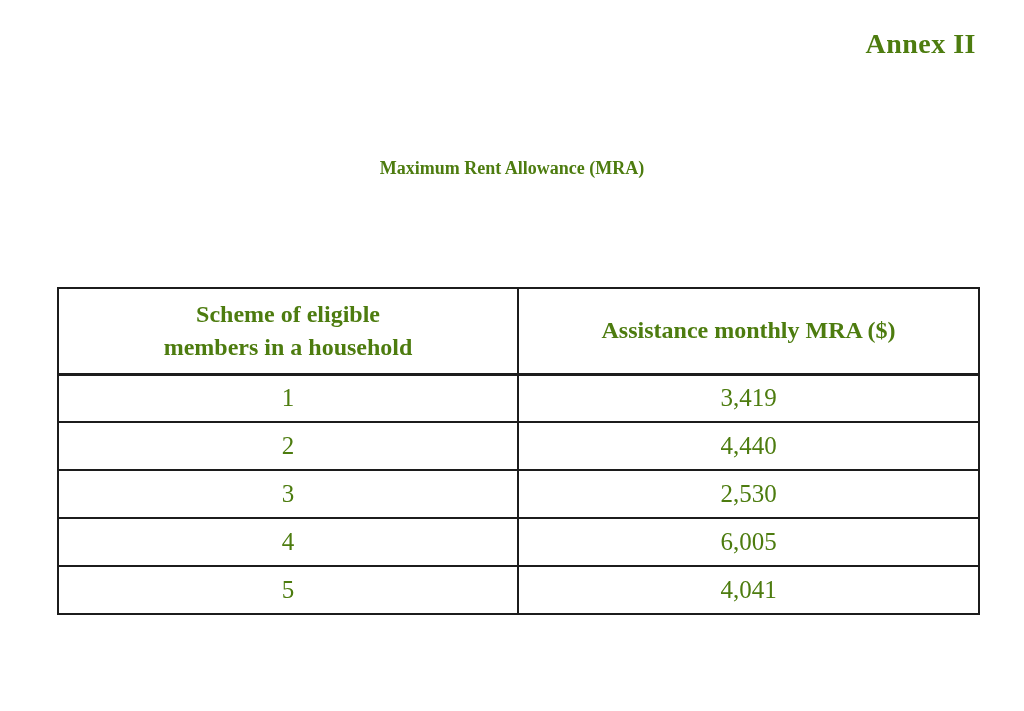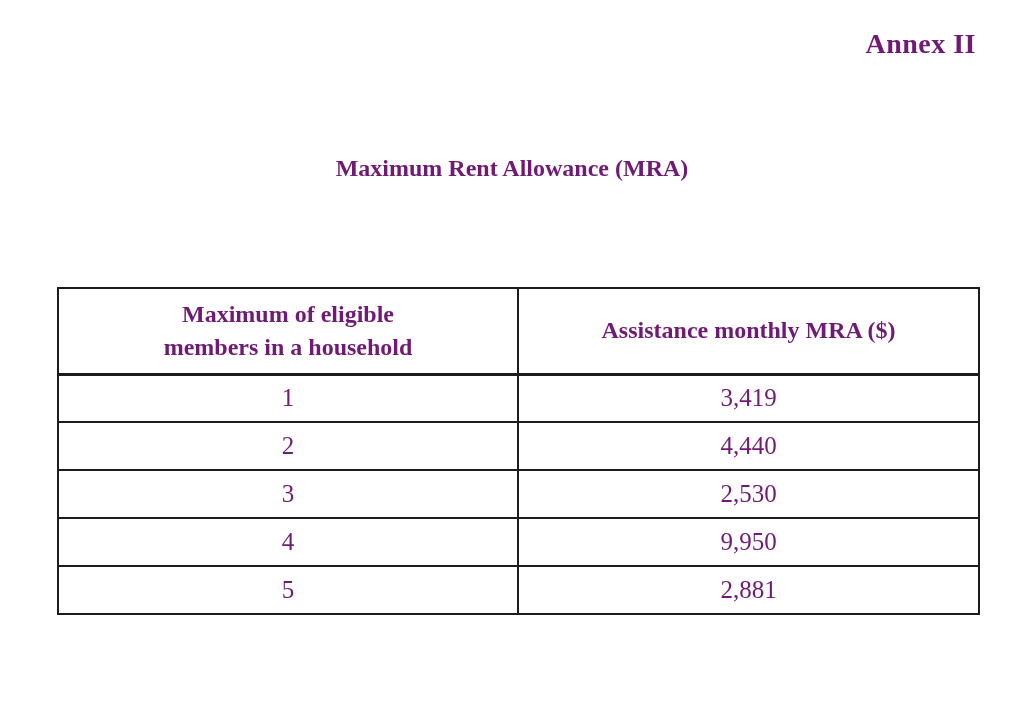--- a/index.html
+++ b/index.html
@@ -6,41 +6,41 @@
 
   html, body {
     background: #ffffff;
   }
 
   .page {
     position: relative;
     width: 1024px;
     height: 711px;
     background: #ffffff;
-    color: #701a75;
+    color: #4d7c0f;
     font-family: "Liberation Serif", "DejaVu Serif", serif;
     overflow: hidden;
   }
 
   .annex-label {
     position: absolute;
     top: 28px;
     right: 48px;
     font-size: 28px;
     font-weight: bold;
     letter-spacing: 0.5px;
   }
 
   .doc-title {
     position: absolute;
     top: 150px;
     left: 0;
     width: 100%;
     text-align: center;
-    font-size: 24px;
+    font-size: 18px;
     font-weight: bold;
     line-height: 36px;
   }
 
   .mra-table {
     position: absolute;
     top: 287px;
     left: 57px;
     width: 923px;
     border-collapse: collapse;
@@ -85,43 +85,43 @@
   </div>
 
   <table class="mra-table">
     <colgroup>
       <col class="col-members">
       <col class="col-mra">
     </colgroup>
     <thead>
       <tr>
         <th>
-          <div>Maximum of eligible</div>
+          <div>Scheme of eligible</div>
           <div>members in a household</div>
         </th>
         <th>Assistance monthly MRA ($)</th>
       </tr>
     </thead>
     <tbody>
       <tr>
         <td>1</td>
         <td>3,419</td>
       </tr>
       <tr>
         <td>2</td>
         <td>4,440</td>
       </tr>
       <tr>
         <td>3</td>
         <td>2,530</td>
       </tr>
       <tr>
         <td>4</td>
-        <td>9,950</td>
+        <td>6,005</td>
       </tr>
       <tr>
         <td>5</td>
-        <td>2,881</td>
+        <td>4,041</td>
       </tr>
     </tbody>
   </table>
 
 </div>
 
 </body></html>

